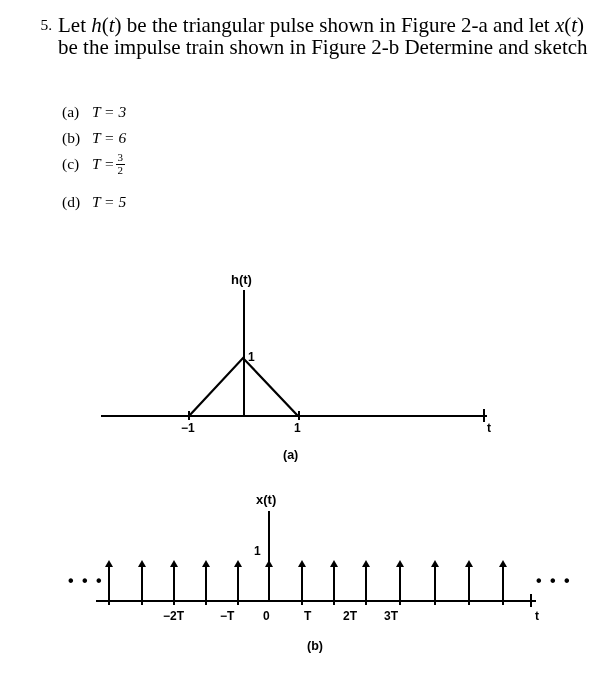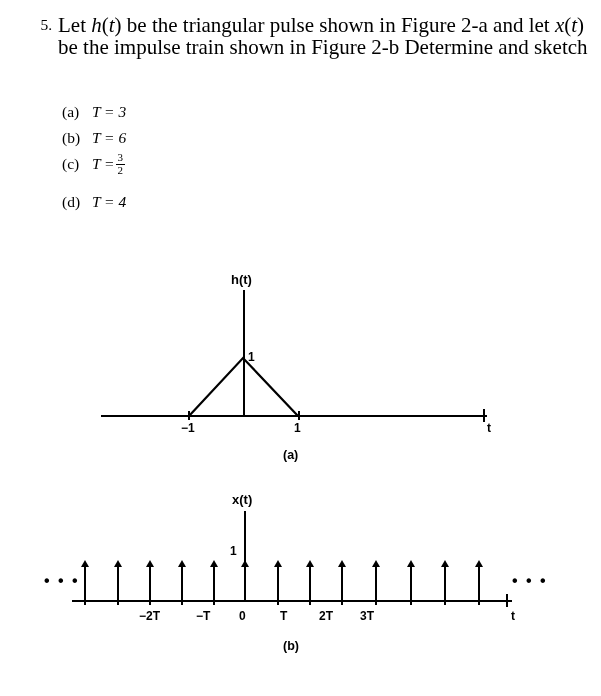--- a/index.html
+++ b/index.html
@@ -79,21 +79,21 @@
   .case-item.spaced { margin-top: 12px; }
   .case-label { display: inline-block; width: 26px; }
 
   
   .figure {
     position: absolute;
     left: 0;
     width: 551px;
   }
   #figure-a { top: 258px; height: 210px; }
-  #figure-b { top: 478px; height: 205px; }
+  #figure-b { top: 478px; height: 205px; margin-left: 24px; }
 
   .axis-line {
     position: absolute;
     background: #000;
   }
   .h-axis { height: 2px; }
   .v-axis { width: 2px; }
 
   .tick {
     position: absolute;
@@ -178,21 +178,21 @@
     <div class="case-item">
       <span class="case-label">(b)</span>
       <span class="mathvar">T = 6</span>
     </div>
     <div class="case-item">
       <span class="case-label">(c)</span>
       <span class="mathvar">T =</span><span class="frac"><span class="num">3</span><span class="den">2</span></span>
     </div>
     <div class="case-item spaced">
       <span class="case-label">(d)</span>
-      <span class="mathvar">T = 4</span>
+      <span class="mathvar">T = 5</span>
     </div>
   </div>
 
   <div class="figure" id="figure-a">
 
     <div class="fn-label" style="left:231px; top:14px;">h(t)</div>
 
     <div class="axis-line v-axis" style="left:243px; top:32px; height:126px;"></div>
 
     <div class="axis-line h-axis" style="left:101px; top:157px; width:386px;"></div>

